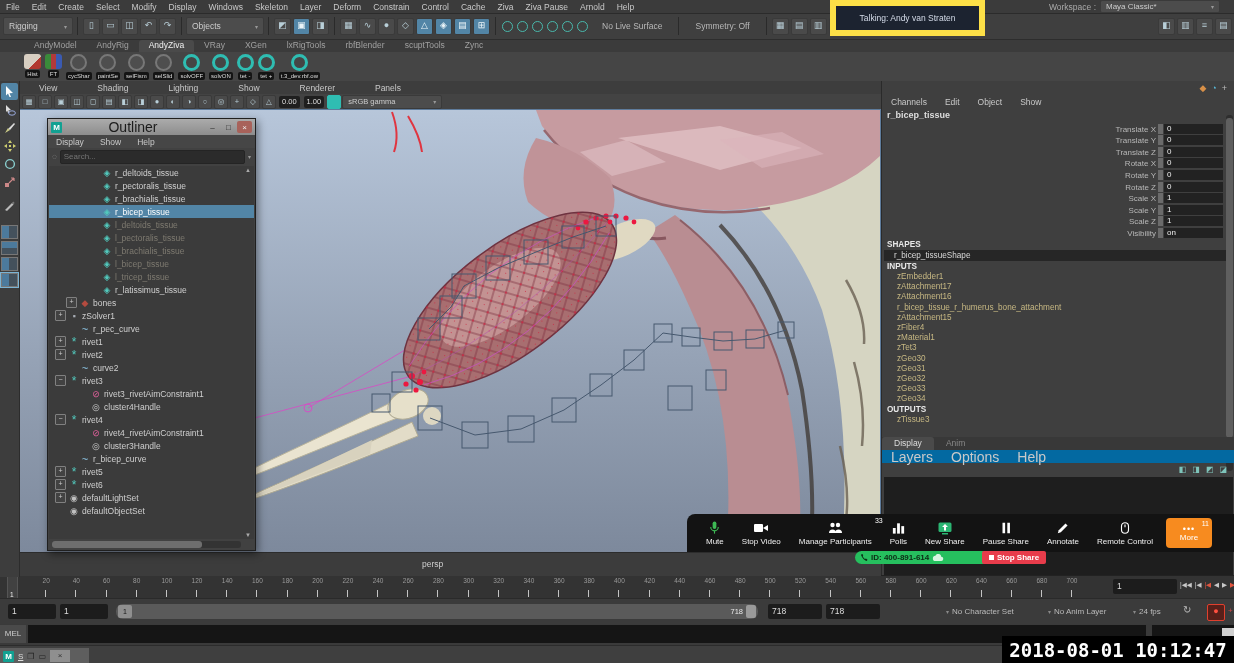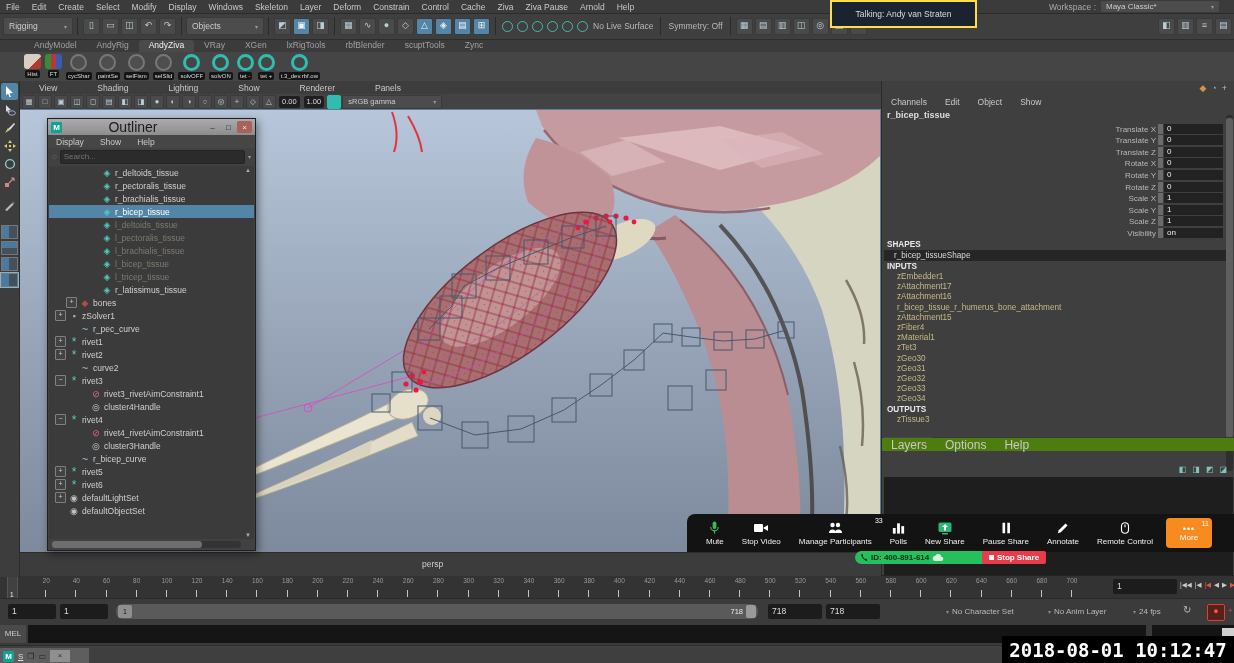--- a/index.html
+++ b/index.html
@@ -11,29 +11,29 @@
   .icobox{width:15px;height:15px;background:#4a4a4a;border:1px solid #3a3a3a;border-radius:2px;
           font-size:9px;line-height:13px;text-align:center;color:#b9cfd8;flex:none;margin:0 1px}
   .icobox.hl{background:#5285a6;color:#eaf4f8}
   .dd{background:#4c4c4c;border:1px solid #3a3a3a;border-radius:2px;display:flex;align-items:center;
       padding:0 5px;font-size:8.5px;color:#ccc;height:16px}
   .dd::after{content:"▾";font-size:6px;margin-left:auto;padding-left:5px;color:#999}
   
   #menubar{left:0;top:0;width:1234px;height:13px;background:#3b3b3b;border-bottom:1px solid #2b2b2b;
            display:flex;align-items:center;font-size:8.5px;z-index:5}
   #menubar .m{padding:0 6px;color:#c9c9c9;white-space:nowrap}
-  #talking{left:830px;top:0;width:143px;height:24px;background:#1c2330;border:2px solid #fde047;
+  #talking{left:830px;top:0;width:143px;height:24px;background:#1c2330;border:6px solid #fde047;
            color:#d4dbe8;font-size:8.5px;display:flex;align-items:center;justify-content:center;z-index:50}
   #wslabel{font-size:8.5px;color:#aaa;margin-right:4px}
   #wsdd{width:108px;height:11px;font-size:8px}
   
   #statusline{left:0;top:13px;width:1234px;height:26px;background:#3f3f3f;border-bottom:1px solid #2d2d2d;
               display:flex;align-items:center;padding-left:3px;z-index:4}
   .ring{width:9px;height:9px;border:1.5px solid #49b8ac;border-radius:50%;margin:0 2px;flex:none}
-  .sltext{font-size:8.5px;color:#b8b8b8;white-space:nowrap;margin:0 3px}
+  .sltext{font-size:8.5px;color:#b8b8b8;white-space:nowrap;margin:0 12px}
   
   #shelftabs{left:0;top:39px;width:1234px;height:13px;background:#3b3b3b;display:flex;align-items:flex-end;
              font-size:8.5px;padding-left:24px}
   #shelftabs .tab{padding:0 10px;color:#a0a0a0;height:12px}
   #shelftabs .tab.active{color:#efefef;background:#4a4a4a;border-radius:3px 3px 0 0}
   #shelfrow{left:0;top:52px;width:1234px;height:29px;background:#454545;border-bottom:1px solid #292929;
             display:flex;align-items:flex-start;padding:2px 0 0 24px}
   .shelfitem{display:flex;flex-direction:column;align-items:center;margin-right:4px}
   .sicon{width:17px;height:15px;border-radius:3px;background:#565656}
   .sicon.k-img1{background:linear-gradient(135deg,#d8cfc2 60%,#b2392f 60%)}
@@ -99,21 +99,21 @@
   .cval{width:56px;height:10px;background:#222;color:#eee;font-size:8px;line-height:10px;padding-left:3px}
   #cblists{position:absolute;left:5px;top:158px;right:12px;font-size:8.2px}
   .chead{font-weight:bold;color:#e8e8e8;height:11px;line-height:11px}
   .cshape{background:#262626;color:#d8d8d8;height:11px;line-height:11px;padding-left:10px;margin:0 -3px}
   .cinput{color:#c7b883;height:10.2px;line-height:10.2px;padding-left:10px;white-space:nowrap}
   #cbscroll{position:absolute;right:2px;top:34px;width:7px;height:356px;background:#2e2e2e;border-radius:3px}
   #cbscroll .thumb{width:7px;height:320px;background:#5f5f5f;border-radius:3px;margin-top:3px}
   #dtabs{position:absolute;left:0;top:356px;width:100%;height:13px;display:flex;font-size:8.5px;background:#383838}
   #dtabs .tab{padding:0 12px;line-height:13px;color:#888}
   #dtabs .tab.active{background:#4a4a4a;color:#ddd;border-radius:3px 3px 0 0}
-  #lmenu{position:absolute;left:0;top:357px;width:100%;height:13px;display:flex;font-size:12px;align-items:center;background:#4d7c0f}
+  #lmenu{position:absolute;left:0;top:369px;width:100%;height:13px;display:flex;font-size:14px;align-items:center;background:#0369a1}
   #lmenu .m{padding:0 9px;color:#c9c9c9}
   #licons{position:absolute;right:8px;top:384px;display:flex;gap:6px;font-size:8px;color:#7ec4ba}
   #layerblack{position:absolute;left:2px;top:396px;right:2px;bottom:0;background:#1e1e1e}
   
   #zoombar{left:687px;top:514px;width:547px;height:38px;background:#131313;border-radius:8px 0 0 0;
            display:flex;align-items:center;padding-left:10px;z-index:40}
   .zbtn{display:flex;flex-direction:column;align-items:center;justify-content:center;gap:1px;
         padding:0 9px;height:38px;position:relative}
   .zbtn .lbl{font-size:8px;color:#efefef;white-space:nowrap}
   .zbadge{position:absolute;top:3px;font-size:7px;color:#fff}

